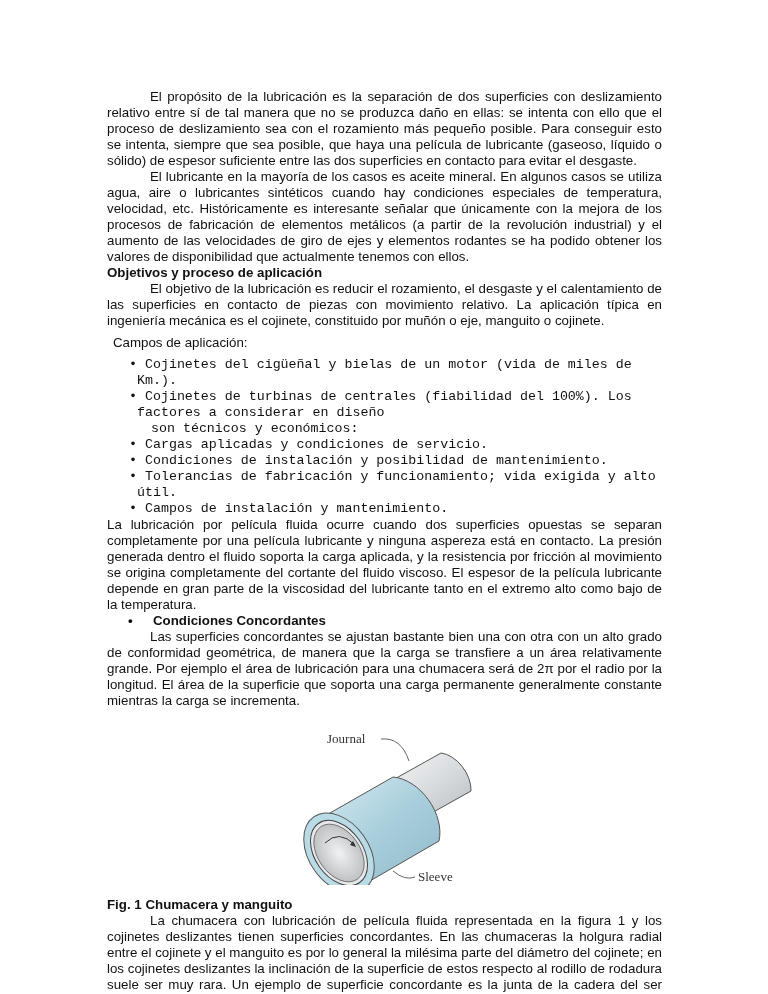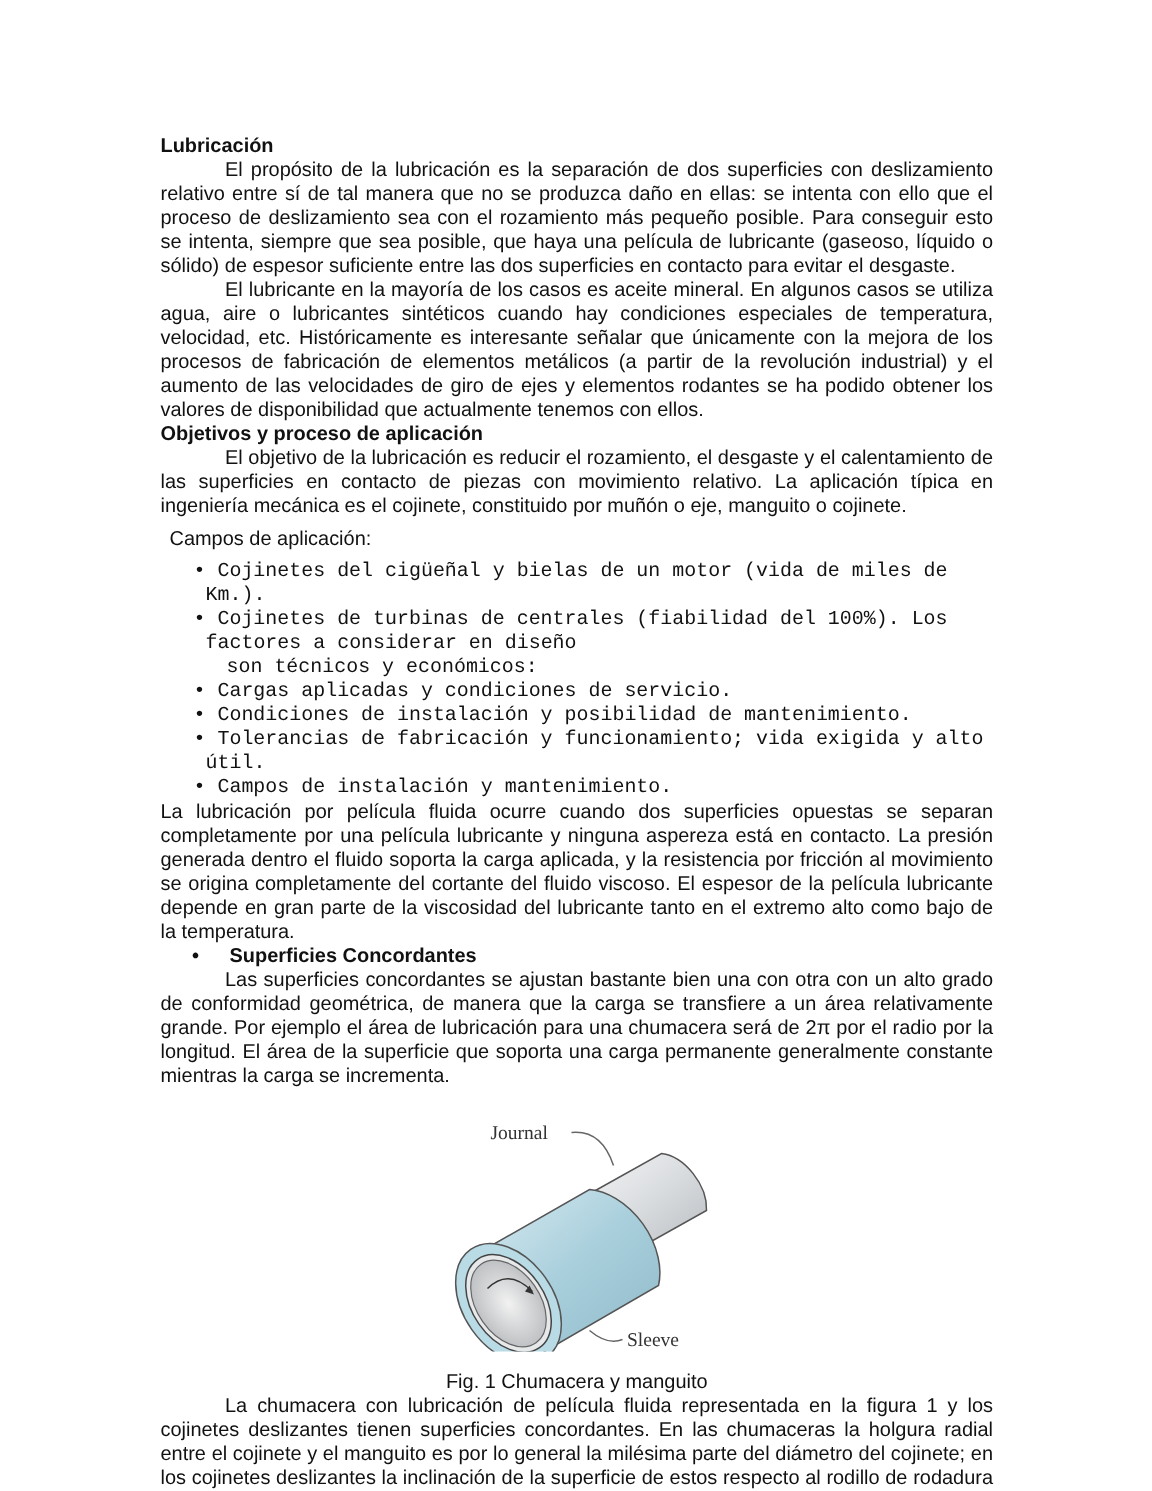--- a/index.html
+++ b/index.html
@@ -13,44 +13,43 @@
   .indent { text-indent: 43px; }
   h2 { margin: 0; font-size: 13.3px; font-weight: bold; line-height: 16px; }
   .plain { margin: 6px; }
   ul.fields { list-style: none; margin: 0; padding: 0; }
   ul.fields li { position: relative; padding-left: 30px; text-indent: -8px; padding-right: 0; font-family: Liberation Mono, monospace; }
   ul.fields li .cont { display: block; text-indent: 0; padding-left: 14px; }
   .bullet-heading { display: flex; align-items: baseline; }
   .bullet-heading .dot { width: 46px; padding-left: 21px; box-sizing: border-box; font-weight: bold; }
   .figure { position: relative; width: 555px; height: 176px; margin-top: 12px; }
   .figure svg { position: absolute; left: 174px; top: 0; }
-  .caption { text-align: center; font-weight: normal; margin: 0; }
+  .caption { text-align: left; font-weight: bold; margin: 0; }
 </style>
 </head>
 <body>
 
 <div class="page">
-  <h2>Lubricación</h2>
   <p class="indent">El propósito de la lubricación es la separación de dos superficies con deslizamiento relativo entre sí de tal manera que no se produzca daño en ellas: se intenta con ello que el proceso de deslizamiento sea con el rozamiento más pequeño posible. Para conseguir esto se intenta, siempre que sea posible, que haya una película de lubricante (gaseoso, líquido o sólido) de espesor suficiente entre las dos superficies en contacto para evitar el desgaste.</p>
   <p class="indent">El lubricante en la mayoría de los casos es aceite mineral. En algunos casos se utiliza agua, aire o lubricantes sintéticos cuando hay condiciones especiales de temperatura, velocidad, etc.  Históricamente es interesante señalar que únicamente con la mejora de los procesos de fabricación de elementos metálicos (a partir de la revolución industrial) y el aumento de las velocidades de giro de ejes y elementos rodantes se ha podido obtener los valores de disponibilidad que actualmente tenemos con ellos.</p>
   <h2>Objetivos y proceso de aplicación</h2>
   <p class="indent">El objetivo de la lubricación es reducir el rozamiento, el desgaste y el calentamiento de las superficies en contacto de piezas con movimiento relativo. La aplicación típica en ingeniería mecánica es el cojinete, constituido por muñón o eje, manguito o cojinete.</p>
   <p class="plain">Campos de aplicación:</p>
   <ul class="fields">
     <li>• Cojinetes del cigüeñal y bielas de un motor (vida de miles de Km.).</li>
     <li><span>• Cojinetes de turbinas de centrales (fiabilidad del 100%). Los factores a considerar en diseño</span><span class="cont">son técnicos y económicos:</span></li>
     <li>• Cargas aplicadas y condiciones de servicio.</li>
     <li>• Condiciones de instalación y posibilidad de mantenimiento.</li>
     <li>• Tolerancias de fabricación y funcionamiento; vida exigida y alto útil.</li>
     <li>• Campos de instalación y mantenimiento.</li>
   </ul>
   <p>La lubricación por película fluida ocurre cuando dos superficies opuestas se separan completamente por una película lubricante y ninguna aspereza está en contacto. La presión generada dentro el fluido soporta la carga aplicada, y la resistencia por fricción al movimiento se origina completamente del cortante del fluido viscoso. El espesor de la película lubricante depende en gran parte de la viscosidad del lubricante tanto en el extremo alto como bajo de la temperatura.</p>
   <div class="bullet-heading">
     <span class="dot">•</span>
-    <h2>Superficies Concordantes</h2>
+    <h2>Condiciones Concordantes</h2>
   </div>
   <p class="indent">Las superficies concordantes se ajustan bastante bien una con otra con un alto grado de conformidad geométrica, de manera que la carga se transfiere a un área relativamente grande. Por ejemplo el área de lubricación para una chumacera será de 2π por el radio por la longitud. El área de la superficie que soporta una carga permanente generalmente constante mientras la carga se incrementa.</p>
 
   <div class="figure">
     <svg width="200" height="164" viewBox="0 0 200 164">
       <defs>
         <linearGradient id="shaft" x1="0" y1="0" x2="1" y2="1">
           <stop offset="0" stop-color="#f4f5f6"></stop>
           <stop offset="0.5" stop-color="#d9dcdf"></stop>
           <stop offset="1" stop-color="#b8bcc0"></stop>

